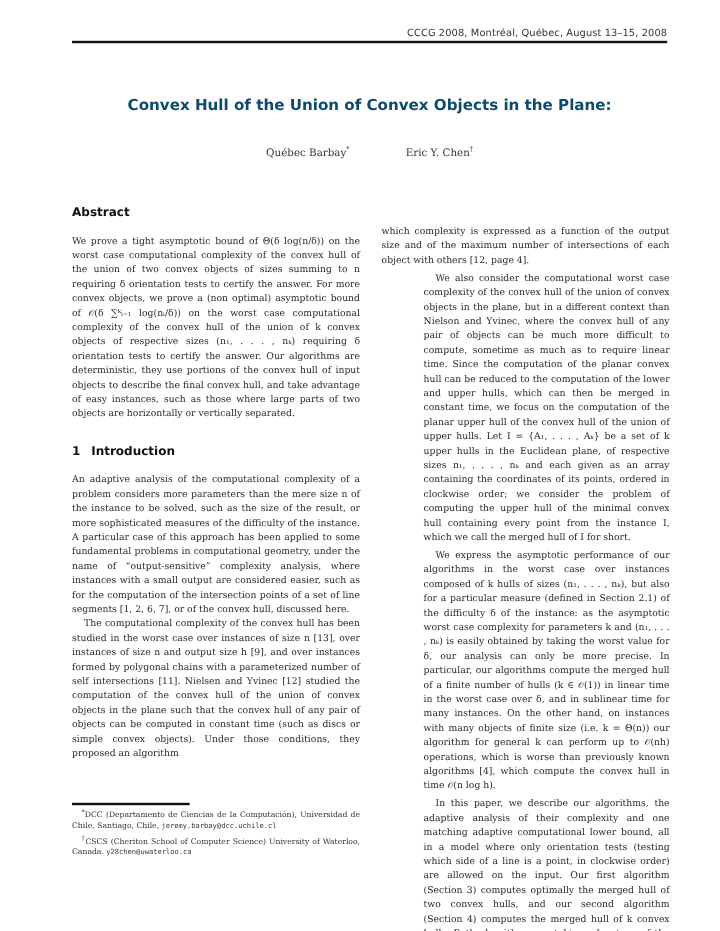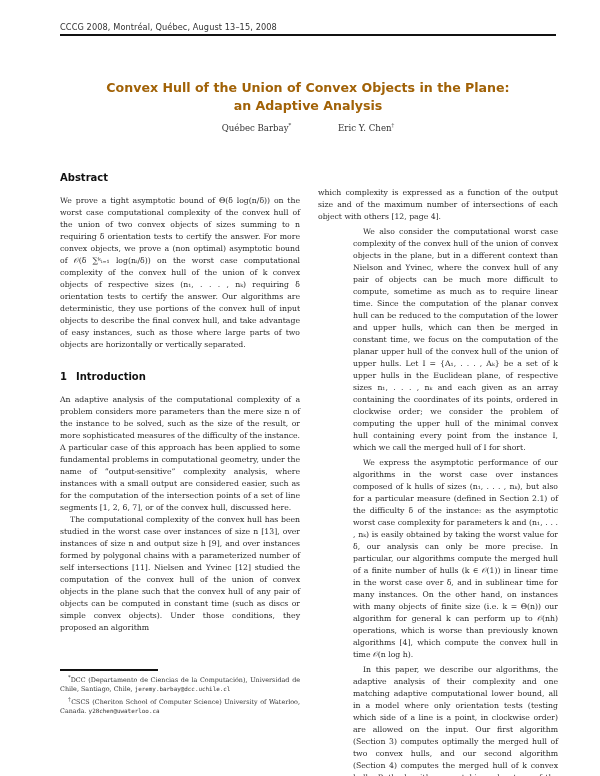--- a/index.html
+++ b/index.html
@@ -1,19 +1,19 @@
 <!DOCTYPE html>
 <html><head>
 <meta charset="utf-8">
 <style>
   html, body { margin: 0; padding: 0; background: #ffffff; }
   body { width: 600px; height: 776px; position: relative; overflow: hidden; font-family: "DejaVu Serif", serif; color: #222; }
-  .running-head { position: absolute; left: 60px; top: 22px; width: 496px; text-align: left; font-family: "DejaVu Sans", sans-serif; font-size: 8.2px; color: #333; letter-spacing: 0.1px; }
+  .running-head { position: absolute; left: 60px; top: 22px; width: 496px; text-align: right; font-family: "DejaVu Sans", sans-serif; font-size: 8.2px; color: #333; letter-spacing: 0.1px; }
   .head-rule { position: absolute; left: 60px; top: 34px; width: 496px; height: 2px; background: #111; }
-  .title { position: absolute; left: 60px; top: 79px; width: 496px; text-align: center; font-family: "DejaVu Sans", sans-serif; font-weight: bold; font-size: 12.6px; line-height: 18px; color: #a16207; }
+  .title { position: absolute; left: 60px; top: 79px; width: 496px; text-align: center; font-family: "DejaVu Sans", sans-serif; font-weight: bold; font-size: 12.6px; line-height: 18px; color: #0c4a6e; }
   .authors { position: absolute; left: 60px; top: 122px; width: 496px; text-align: center; font-size: 8.6px; color: #333; }
   .authors span.author { display: inline-block; margin: 0 22px; }
   .authors sup { font-size: 5.5px; }
   .col { position: absolute; top: 172px; width: 240px; font-size: 7.72px; line-height: 12px; text-align: justify; color: #2a2a2a; }
   .col.left { left: 60px; }
   .col.right { left: 318px; width: 240px; top: 187px; }
   .sec-head { font-family: "DejaVu Sans", sans-serif; font-weight: bold; font-size: 10px; color: #111; margin: 0; }
   .abstract-head { margin-bottom: 11px; }
   p { margin: 0; }
   p.indent { text-indent: 10px; }
@@ -26,21 +26,20 @@
   .mono { font-family: "DejaVu Sans Mono", monospace; font-size: 5.9px; }
 </style>
 </head>
 <body>
 
 <div class="running-head">CCCG 2008, Montréal, Québec, August 13–15, 2008</div>
 <div class="head-rule"></div>
 
 <div class="title">
   <div>Convex Hull of the Union of Convex Objects in the Plane:</div>
-  <div>an Adaptive Analysis</div>
 </div>
 
 <div class="authors">
   <span class="author"><span>Québec Barbay</span><sup>*</sup></span>
   <span class="author"><span>Eric Y. Chen</span><sup>†</sup></span>
 </div>
 
 <div class="col left">
   <h3 class="sec-head abstract-head">Abstract</h3>
   <p>We prove a tight asymptotic bound of Θ(δ log(n/δ)) on the worst case computational complexity of the convex hull of the union of two convex objects of sizes summing to n requiring δ orientation tests to certify the answer. For more convex objects, we prove a (non optimal) asymptotic bound of 𝒪(δ ∑ᵏᵢ₌₁ log(nᵢ/δ)) on the worst case computational complexity of the convex hull of the union of k convex objects of respective sizes (n₁, . . . , nₖ) requiring δ orientation tests to certify the answer. Our algorithms are deterministic, they use portions of the convex hull of input objects to describe the final convex hull, and take advantage of easy instances, such as those where large parts of two objects are horizontally or vertically separated.</p>

